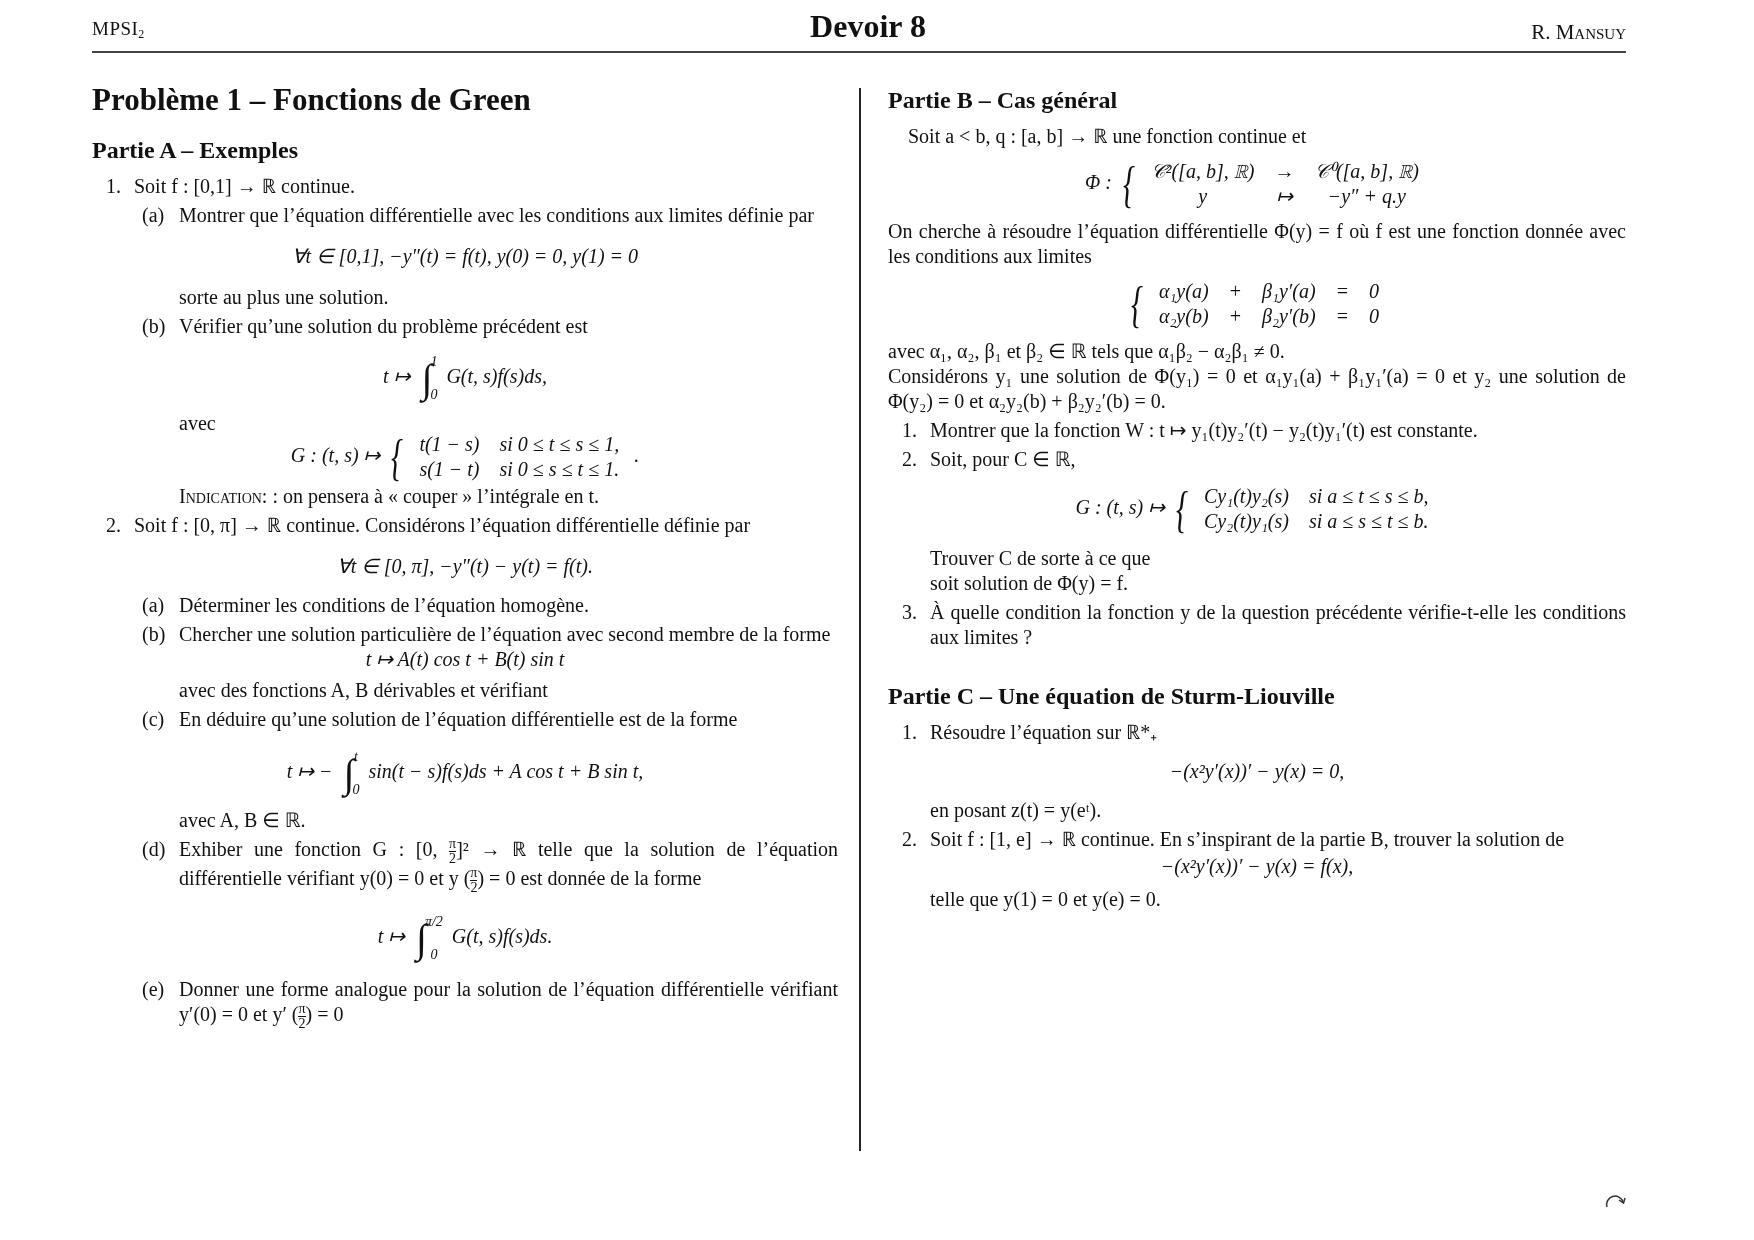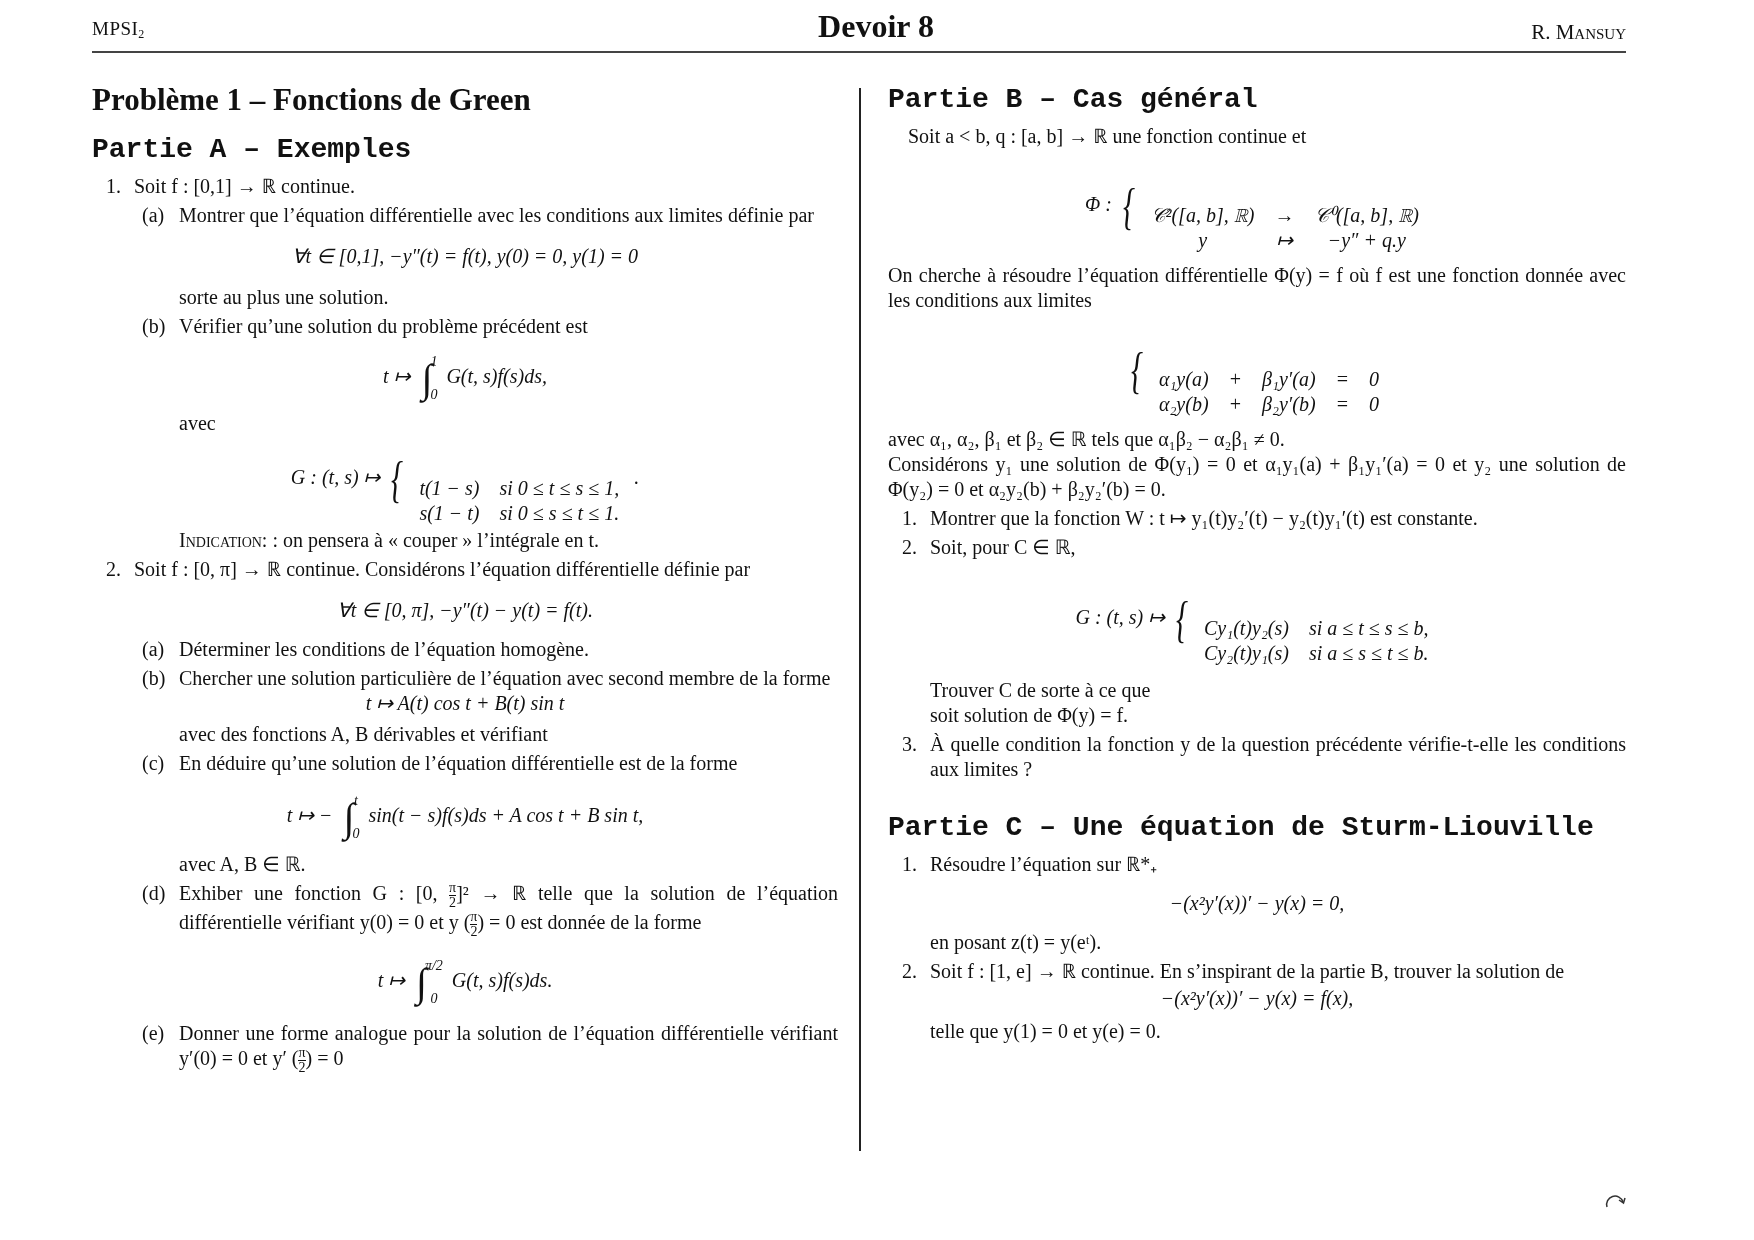--- a/index.html
+++ b/index.html
@@ -6,43 +6,43 @@
   body {
     width: 1754px; height: 1240px; position: relative; overflow: hidden;
     font-family: "DejaVu Serif", "Liberation Serif", serif;
     color: #111111;
   }
   .serif { font-family: "Liberation Serif", "DejaVu Serif", serif; }
   .abs { position: absolute; }
   
   .hdr-left { left: 92px; top: 18px; font-size: 19px; font-family: "Liberation Serif", serif; letter-spacing: 0.5px; }
   .hdr-left sub { font-size: 12px; vertical-align: -3px; }
-  .hdr-title { left: 8px; width: 1736px; top: 8px; text-align: center; font-size: 32px; font-weight: bold; font-family: "Liberation Serif", serif; }
+  .hdr-title { left: 0; width: 1736px; top: 8px; text-align: center; font-size: 32px; font-weight: bold; font-family: "Liberation Serif", serif; }
   .hdr-right { right: 128px; top: 20px; font-size: 21px; font-family: "Liberation Serif", serif; font-variant: small-caps; }
   .hdr-rule { left: 92px; top: 51px; width: 1534px; height: 2px; background: #444; }
   .col-sep { left: 859px; top: 88px; width: 2px; height: 1063px; background: #222; }
 
   .col { position: absolute; font-family: "Liberation Serif", serif; font-size: 20px; line-height: 25px; }
   .col-left { left: 92px; top: 80px; width: 746px; }
   .col-right { left: 888px; top: 84px; width: 738px; }
 
   h1.prob { font-size: 31px; font-weight: bold; margin: 0 0 14px 0; line-height: 40px; }
-  h2.part { font-size: 28px; font-weight: bold; margin: 0 0 8px 0; line-height: 32px; font-family: Liberation Mono, monospace; }
+  h2.part { font-size: 24px; font-weight: bold; margin: 0 0 8px 0; line-height: 32px; }
   .txt { text-align: justify; }
   .item { position: relative; padding-left: 42px; margin-top: 4px; }
   .item > .num { position: absolute; left: 14px; top: 0; }
   .sub { position: relative; padding-left: 87px; margin-top: 4px; }
   .sub > .lbl { position: absolute; left: 50px; top: 0; }
   .indent-r { padding-left: 42px; }
   .disp { text-align: center; margin: 12px 0; font-style: normal; }
   .m { font-style: italic; }
   .sc { font-variant: small-caps; }
   .cases { display: inline-flex; align-items: center; vertical-align: middle; }
   .brace { font-size: 50px; line-height: 50px; transform: scaleX(0.6); display: inline-block; margin: 0 2px; font-weight: 100; }
-  .cases table { border-collapse: collapse; margin-top: 44px; }
+  .cases table { border-collapse: collapse; }
   .cases td { padding: 0 10px; line-height: 25px; font-size: 20px; }
   .integral { font-size: 40px; vertical-align: middle; display: inline-block; position: relative; margin: 0 4px 0 6px; }
   .lims { display: inline-flex; flex-direction: column; justify-content: space-between; height: 58px; font-size: 14px; vertical-align: middle; margin-left: -6px; margin-right: 4px; }
   .frac { display: inline-flex; flex-direction: column; align-items: center; vertical-align: middle; font-size: 14px; line-height: 14px; }
   .frac .bar { border-top: 1px solid #111; width: 100%; }
   .turn-icon { left: 1604px; top: 1192px; width: 24px; height: 16px; }
 </style>
 </head>
 <body>
 

